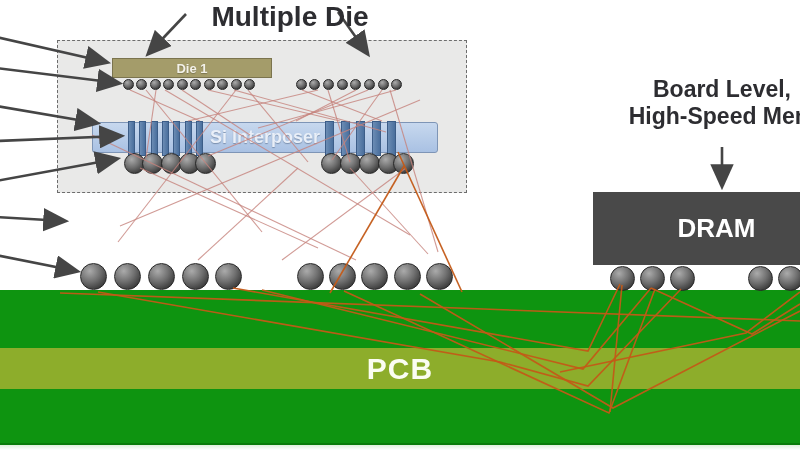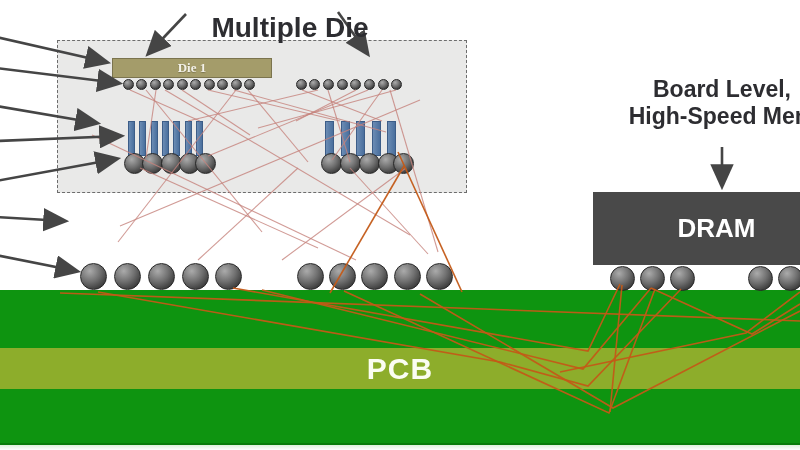--- a/index.html
+++ b/index.html
@@ -6,21 +6,21 @@
   #canvas{
     position:relative;width:800px;height:450px;overflow:hidden;background:#fff;
     font-family:"Liberation Sans","DejaVu Sans",sans-serif;
   }
   .abs{position:absolute;box-sizing:border-box;}
   
   #dashed-box{left:57px;top:40px;width:410px;height:153px;background:var(--boxgray);
     border:1.6px dashed #6d6d6d;z-index:1;}
   
   .die{display:flex;align-items:center;justify-content:center;z-index:3;
-    font-weight:bold;font-size:13px;color:#f3f1e8;text-shadow:0 1px 1px rgba(0,0,0,.25);font-family:Liberation Serif, serif;}
+    font-weight:bold;font-size:13px;color:#f3f1e8;text-shadow:0 1px 1px rgba(0,0,0,.25);}
   #die1{left:112px;top:58px;width:160px;height:20px;background:var(--die1);border:1px solid #7b744e;}
   #die2{left:287px;top:58px;width:126px;height:20px;background:var(--die2);border:1px solid #9a9372;}
   
   #interposer{left:92px;top:122px;width:346px;height:31px;z-index:3;border-radius:3px;
     background:linear-gradient(#c7d8ee,#a9c1e3);border:1.5px solid #7e95b6;
     display:flex;align-items:center;justify-content:center;}
   #interposer-label{font-weight:bold;font-size:18px;color:#e9eff8;text-shadow:0 1px 1px rgba(70,90,120,.5);}
   .tsv{background:linear-gradient(90deg,#6b8cb4,#4a6f9d);border:1px solid #3c5d88;z-index:3;}
   
   #package{left:53px;top:190px;width:420px;height:72px;background:var(--pkg);border:1px solid #257a0e;
@@ -36,21 +36,21 @@
   #pcb-stripe{left:0;top:58px;width:100%;height:41px;background:var(--pcbstripe);
     display:flex;align-items:center;justify-content:center;}
   #pcb-label{font-weight:bold;font-size:30px;color:#fbfdf2;letter-spacing:1px;}
   #pcb-edge{left:0;top:443px;width:800px;height:2px;background:#0a7c0a;z-index:2;}
   #pcb-fade{left:0;top:445px;width:800px;height:5px;z-index:2;
     background:linear-gradient(#dff0dc,#ffffff);}
   
   .ball{position:absolute;border-radius:50%;z-index:4;box-sizing:border-box;border:1.5px solid #282828;
     background:radial-gradient(circle at 35% 28%, #ababab 0%, #6f6f6f 45%, #3a3a3a 80%);}
   
-  #multiple-die{left:170px;top:12px;width:240px;text-align:center;z-index:8;
+  #multiple-die{left:170px;top:1px;width:240px;text-align:center;z-index:8;
     font-weight:bold;font-size:28px;color:var(--ink);}
   #board-level{left:592px;top:76px;width:260px;text-align:center;z-index:8;
     font-weight:bold;font-size:23px;line-height:27px;color:var(--ink);white-space:nowrap;}
   #board-level div{white-space:nowrap;}
   
   #overlay{position:absolute;left:0;top:0;z-index:7;pointer-events:none;}
 </style>
 </head>
 <body>
 
@@ -68,20 +68,23 @@
 
 
   <div id="dram" class="abs">
     <span>DRAM</span>
   </div>
 
   <div id="die1" class="abs die">
     <span>Die 1</span>
   </div>
 
+  <div id="interposer" class="abs">
+    <span id="interposer-label">Si Interposer</span>
+  </div>
 
   <div id="multiple-die" class="abs">Multiple Die</div>
 
   <div id="board-level" class="abs">
     <div>Board Level,</div>
     <div>High-Speed Mem</div>
   </div>
 
   <svg id="overlay" width="800" height="450" viewBox="0 0 800 450">
     <defs>

